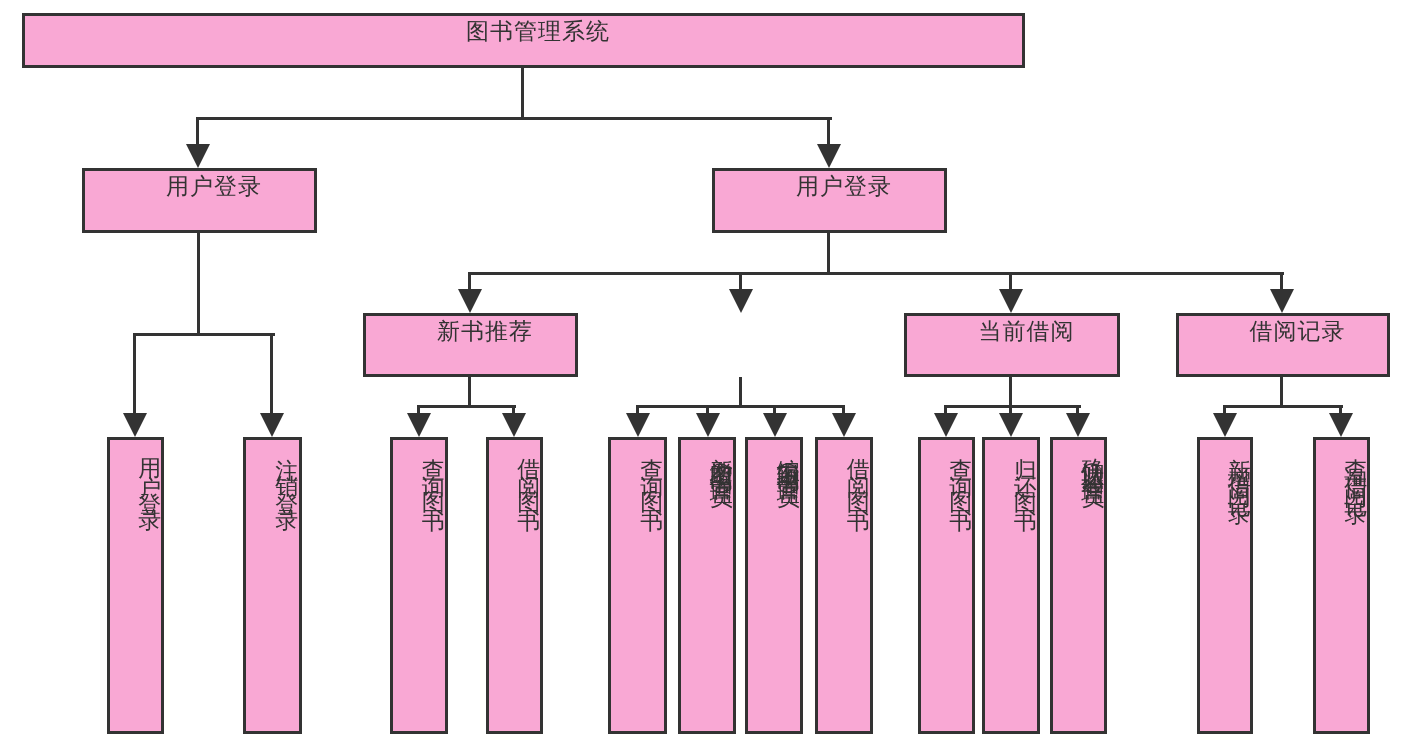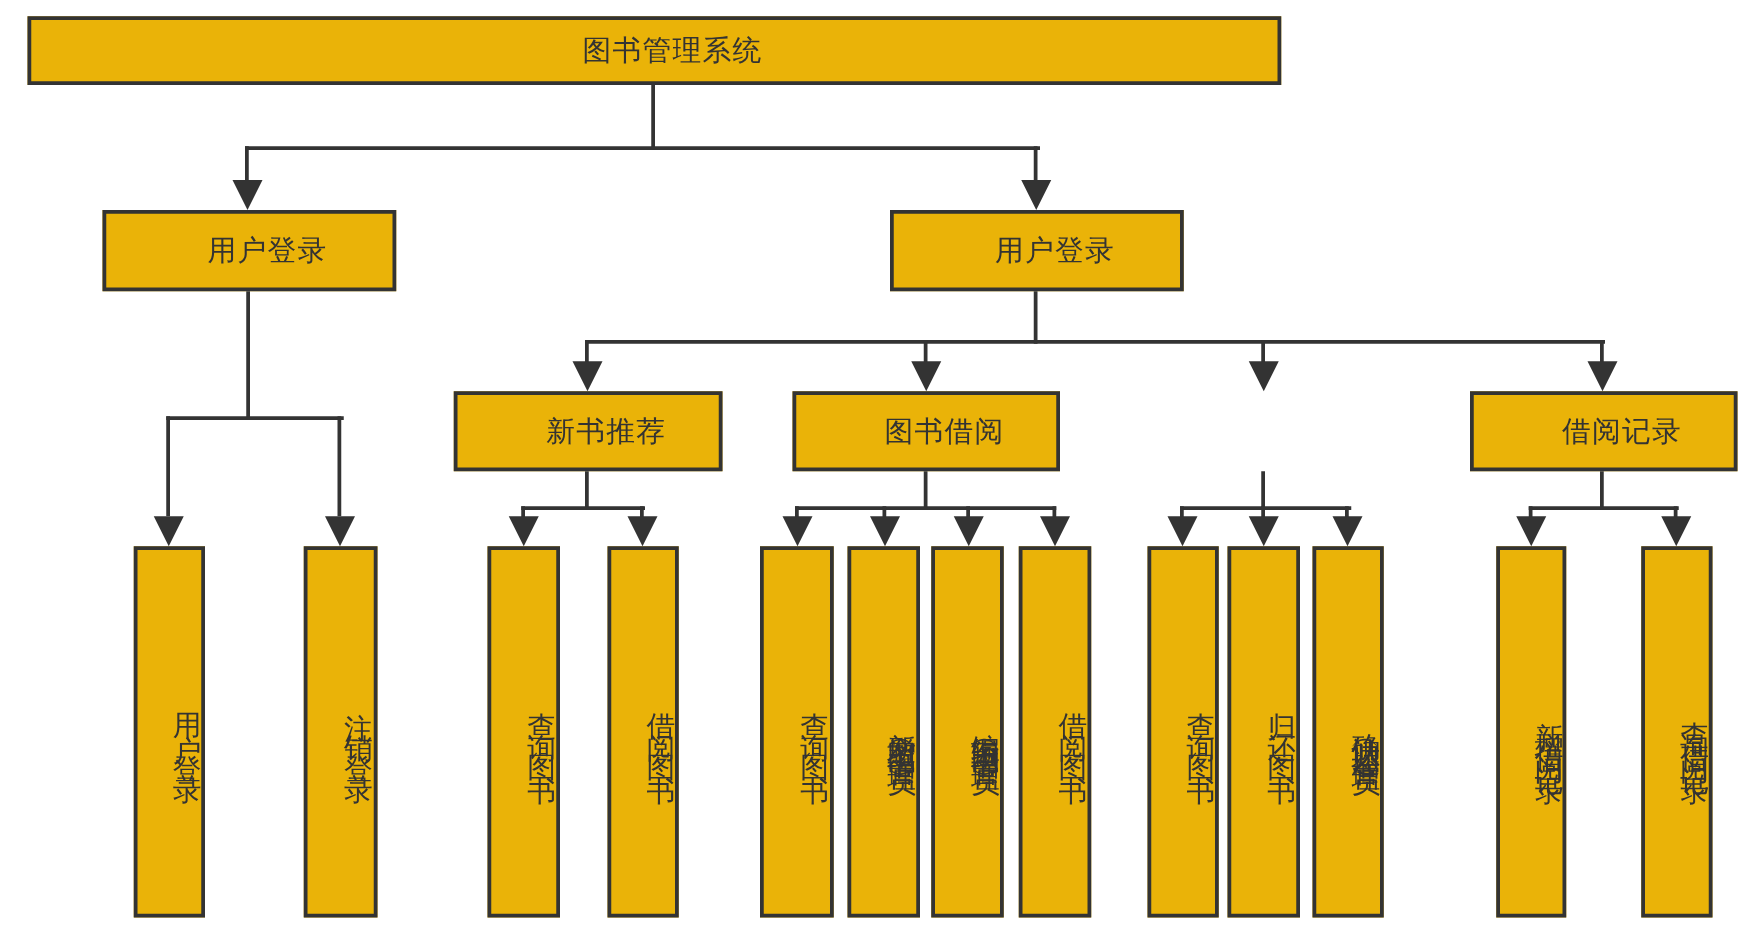--- a/index.html
+++ b/index.html
@@ -3,21 +3,21 @@
 <meta charset="utf-8">
 <style>
   :root{ --line:#333333; --text:#333333; }
   html,body{margin:0;padding:0;background:#fff;}
   .canvas{
     position:relative;width:1405px;height:747px;background:#ffffff;overflow:hidden;
     font-family:"Liberation Sans",sans-serif;color:var(--text);
   }
   .box{
     position:absolute;box-sizing:border-box;border:3px solid var(--line);
-    background:#eab308;display:flex;align-items:center;justify-content:center;padding-left:29px;
+    background:#f9a8d4;display:flex;justify-content:center;padding-left:29px;
   }
   .hbox{font-size:23px;letter-spacing:1px;}
   .leaf{}
   .vtext{writing-mode:vertical-rl;text-orientation:mixed;font-size:23px;letter-spacing:17px;line-height:1.15;}
   .tight .vtext{letter-spacing:4px;}
   .mid .vtext{letter-spacing:9px;}
   .vl{position:absolute;width:3px;background:var(--line);}
   .hl{position:absolute;height:3px;background:var(--line);}
   .ar{position:absolute;width:0;height:0;border-left:12px solid transparent;border-right:12px solid transparent;border-top:24px solid var(--line);}
   .watermark{
@@ -37,22 +37,22 @@
   <div class="box hbox" style="left:82px;top:168px;width:235px;height:65px;">
     <span>用户登录</span>
   </div>
   <div class="box hbox" style="left:712px;top:168px;width:235px;height:65px;">
     <span>用户登录</span>
   </div>
 
   <div class="box hbox" style="left:363px;top:313px;width:215px;height:64px;">
     <span>新书推荐</span>
   </div>
-  <div class="box hbox" style="left:634px;top:313px;width:214px;height:64px;">
-    <span>图书借阅</span>
+  <div class="box hbox" style="left:904px;top:313px;width:216px;height:64px;">
+    <span>当前借阅</span>
   </div>
   <div class="box hbox" style="left:1176px;top:313px;width:214px;height:64px;">
     <span>借阅记录</span>
   </div>
 
   <div class="box leaf" style="left:107px;top:437px;width:57px;height:297px;">
     <span class="vtext">用户登录</span>
   </div>
   <div class="box leaf" style="left:243px;top:437px;width:59px;height:297px;">
     <span class="vtext">注销登录</span>

